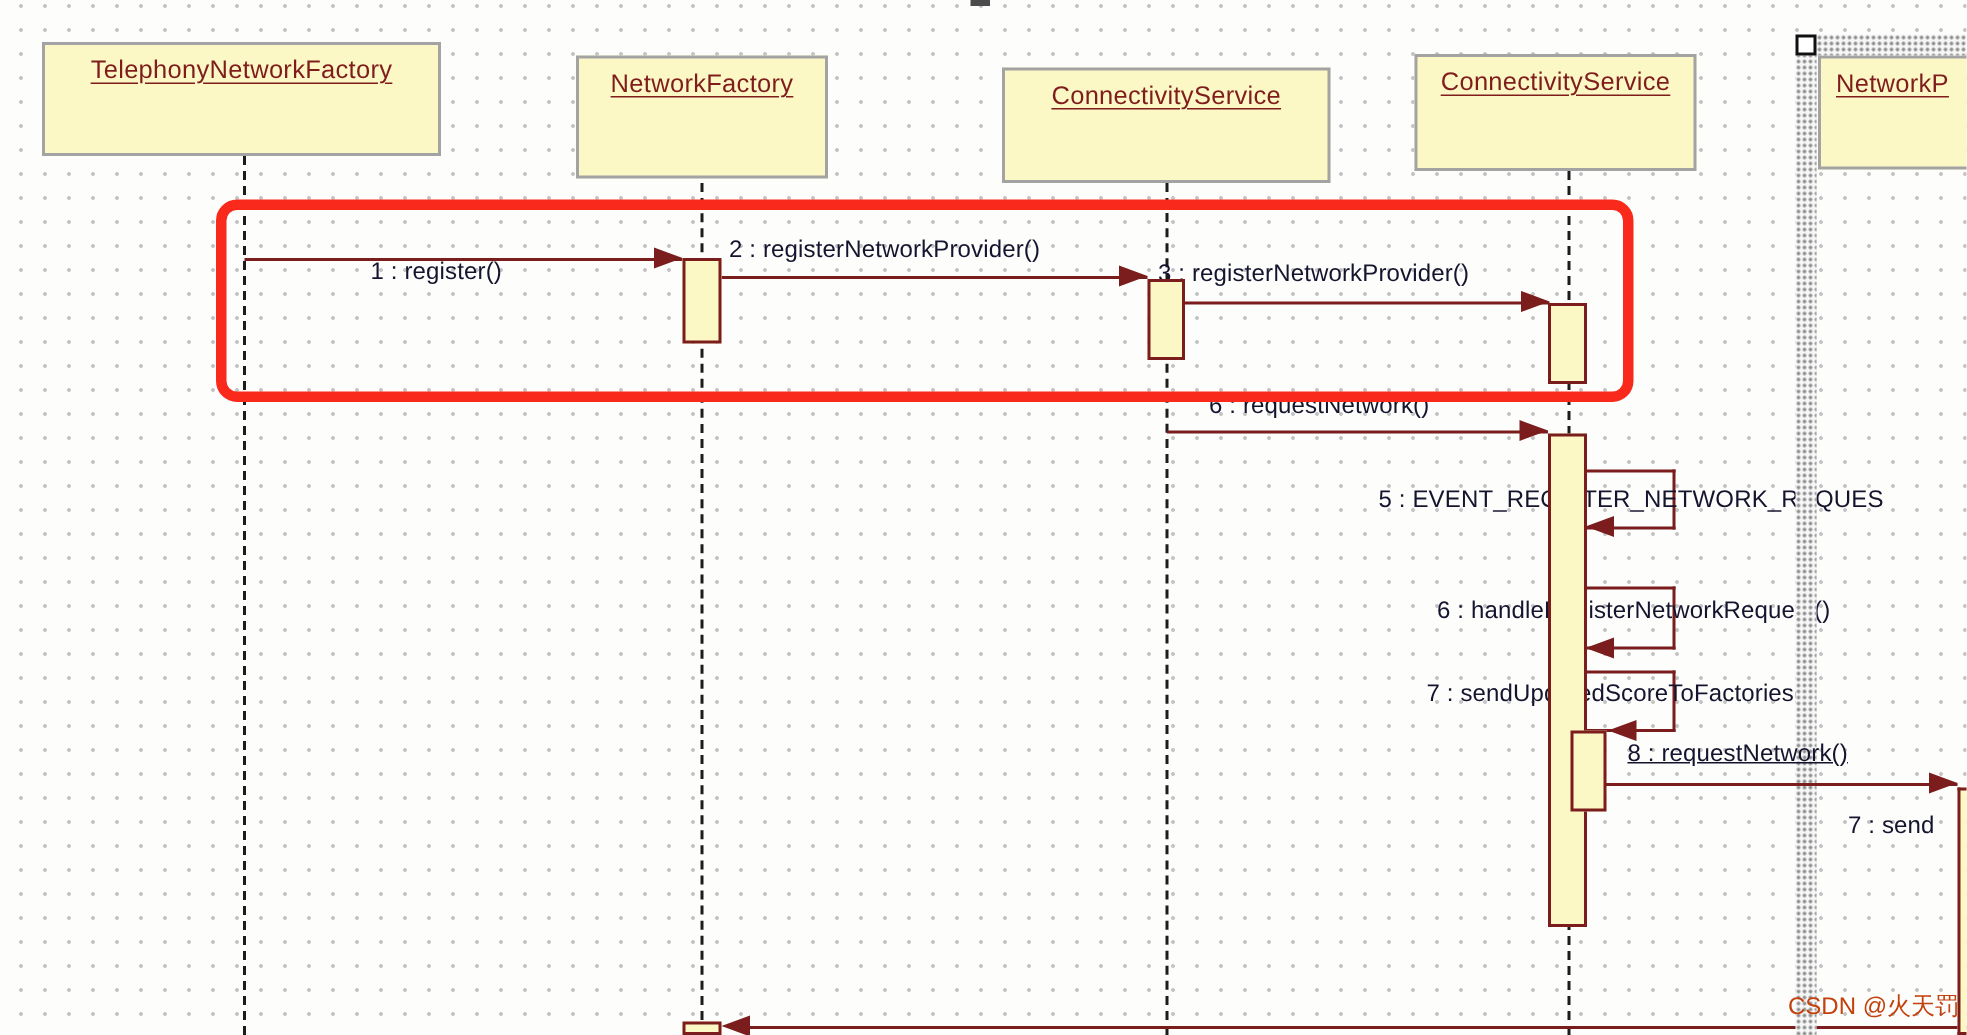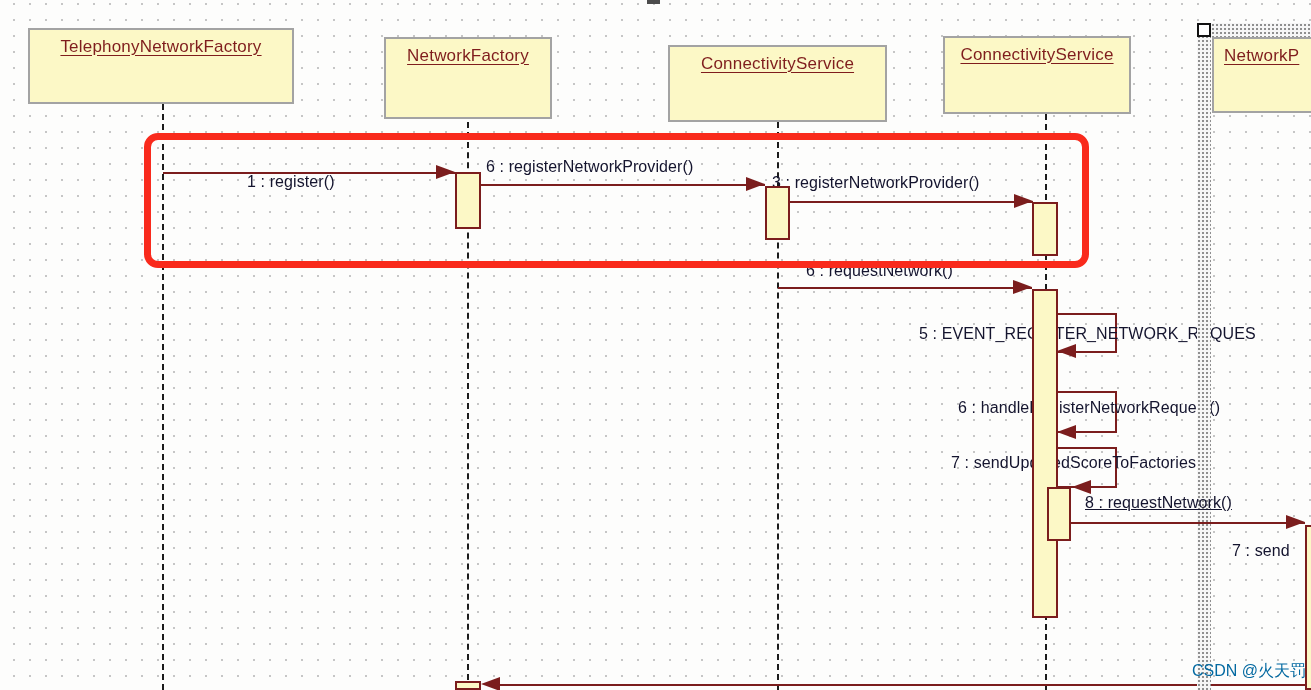--- a/index.html
+++ b/index.html
@@ -31,21 +31,21 @@
   
   .lbl{position:absolute;font-size:16px;color:#14142e;white-space:nowrap;letter-spacing:.1px;}
   
   .hl{position:absolute;left:144px;top:133px;width:945px;height:135px;box-sizing:border-box;
       border:7px solid #f92a1c;border-radius:14px;}
   
   .hatch{position:absolute;background-color:#f6f6f6;
     background-image:radial-gradient(circle, #8f8f8f 1px, rgba(0,0,0,0) 1.3px);
     background-size:4px 4px;}
   .handle{position:absolute;left:1197px;top:23px;width:14px;height:14px;background:#ffffff;border:2px solid #111;box-sizing:border-box;}
-  .wm{position:absolute;left:1192px;top:661px;font-size:16px;color:#0369a1;white-space:nowrap;}
+  .wm{position:absolute;left:1192px;top:661px;font-size:16px;color:#c2410c;white-space:nowrap;}
   .notch{position:absolute;left:647px;top:0;width:13px;height:4px;background:#4c4c4c;}
 </style>
 </head>
 <body>
 
 <div class="hl" style="z-index:30;"></div>
 
 <div class="ll" style="left:162px;top:104px;height:586px;z-index:1;"></div>
 <div class="ll" style="left:467px;top:112px;height:578px;z-index:1;"></div>
 <div class="ll" style="left:777px;top:122px;height:568px;z-index:1;"></div>
@@ -78,21 +78,21 @@
 <div class="act" style="left:1047px;top:487px;width:24px;height:54px;z-index:5;"></div>
 <div class="act" style="left:1305px;top:525px;width:8px;height:165px;z-index:4;border-right:none;"></div>
 <div class="act" style="left:455px;top:681px;width:26px;height:9px;z-index:4;"></div>
 
 <div class="hline" style="left:163px;top:172px;width:292px;z-index:3;"></div>
 <div class="arr-r" style="left:436px;top:165px;z-index:3;"></div>
 <div class="lbl" style="left:247px;top:146px;z-index:3;margin-top:27px;">1 : register()</div>
 
 <div class="hline" style="left:481px;top:184px;width:284px;z-index:3;"></div>
 <div class="arr-r" style="left:746px;top:177px;z-index:3;"></div>
-<div class="lbl" style="left:486px;top:158px;z-index:3;">6 : registerNetworkProvider()</div>
+<div class="lbl" style="left:486px;top:158px;z-index:3;">2 : registerNetworkProvider()</div>
 
 <div class="hline" style="left:790px;top:201px;width:243px;z-index:3;"></div>
 <div class="arr-r" style="left:1014px;top:194px;z-index:3;"></div>
 <div class="lbl" style="left:772px;top:174px;z-index:3;text-align:right;">3 : registerNetworkProvider()</div>
 
 <div class="hline" style="left:778px;top:287px;width:254px;z-index:3;"></div>
 <div class="arr-r" style="left:1013px;top:280px;z-index:3;"></div>
 <div class="lbl" style="left:806px;top:262px;z-index:3;">6 : requestNetwork()</div>
 
 <div class="loop" style="left:1057px;top:313px;width:60px;height:40px;z-index:3;"></div>

